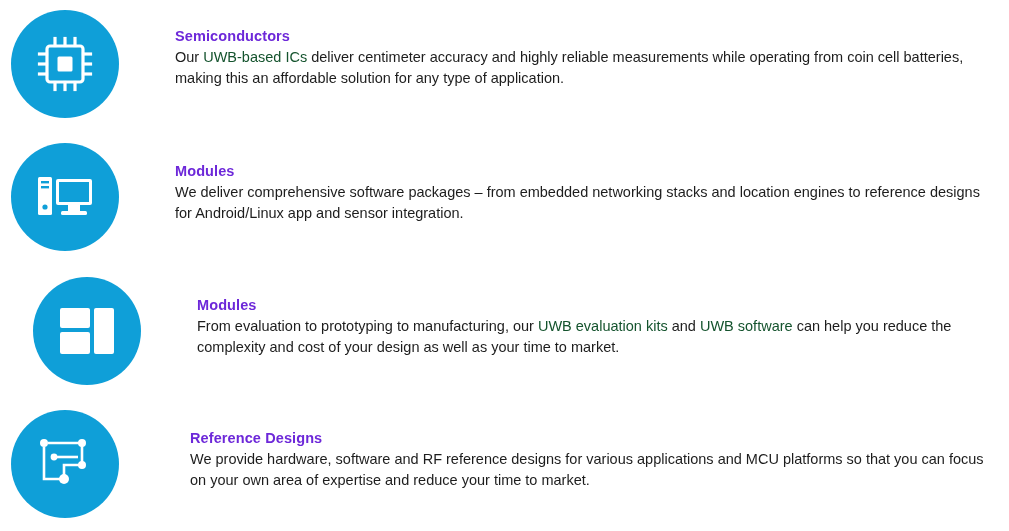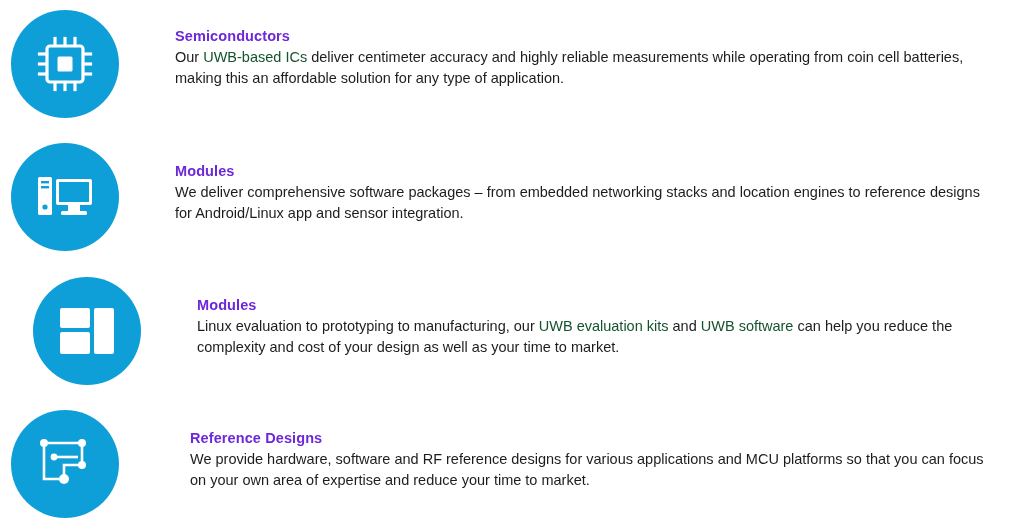--- a/index.html
+++ b/index.html
@@ -150,21 +150,21 @@
             <rect x="2" y="2" width="30" height="20" rx="2"></rect>
             <rect x="36" y="2" width="20" height="46" rx="2"></rect>
             <rect x="2" y="26" width="30" height="22" rx="2"></rect>
           </g>
         </svg>
       </div>
     </div>
     <div class="text-col">
       <h3 class="feature-title">Modules</h3>
       <p class="feature-body">
-        <span>Linux evaluation to prototyping to manufacturing, our </span><a class="link" href="#">UWB evaluation kits</a><span> and </span><a class="link" href="#">UWB software</a><span> can help you reduce the complexity and cost of your design as well as your time to market.</span>
+        <span>From evaluation to prototyping to manufacturing, our </span><a class="link" href="#">UWB evaluation kits</a><span> and </span><a class="link" href="#">UWB software</a><span> can help you reduce the complexity and cost of your design as well as your time to market.</span>
       </p>
     </div>
   </div>
 
   <div class="feature-row row-3">
     <div class="icon-col">
       <div class="icon-circle">
         <svg width="62" height="58" viewBox="0 0 62 58" aria-hidden="true">
           <g stroke="#ffffff" stroke-width="2.6" fill="none">
             <polyline points="10,12 10,44 34,44"></polyline>

